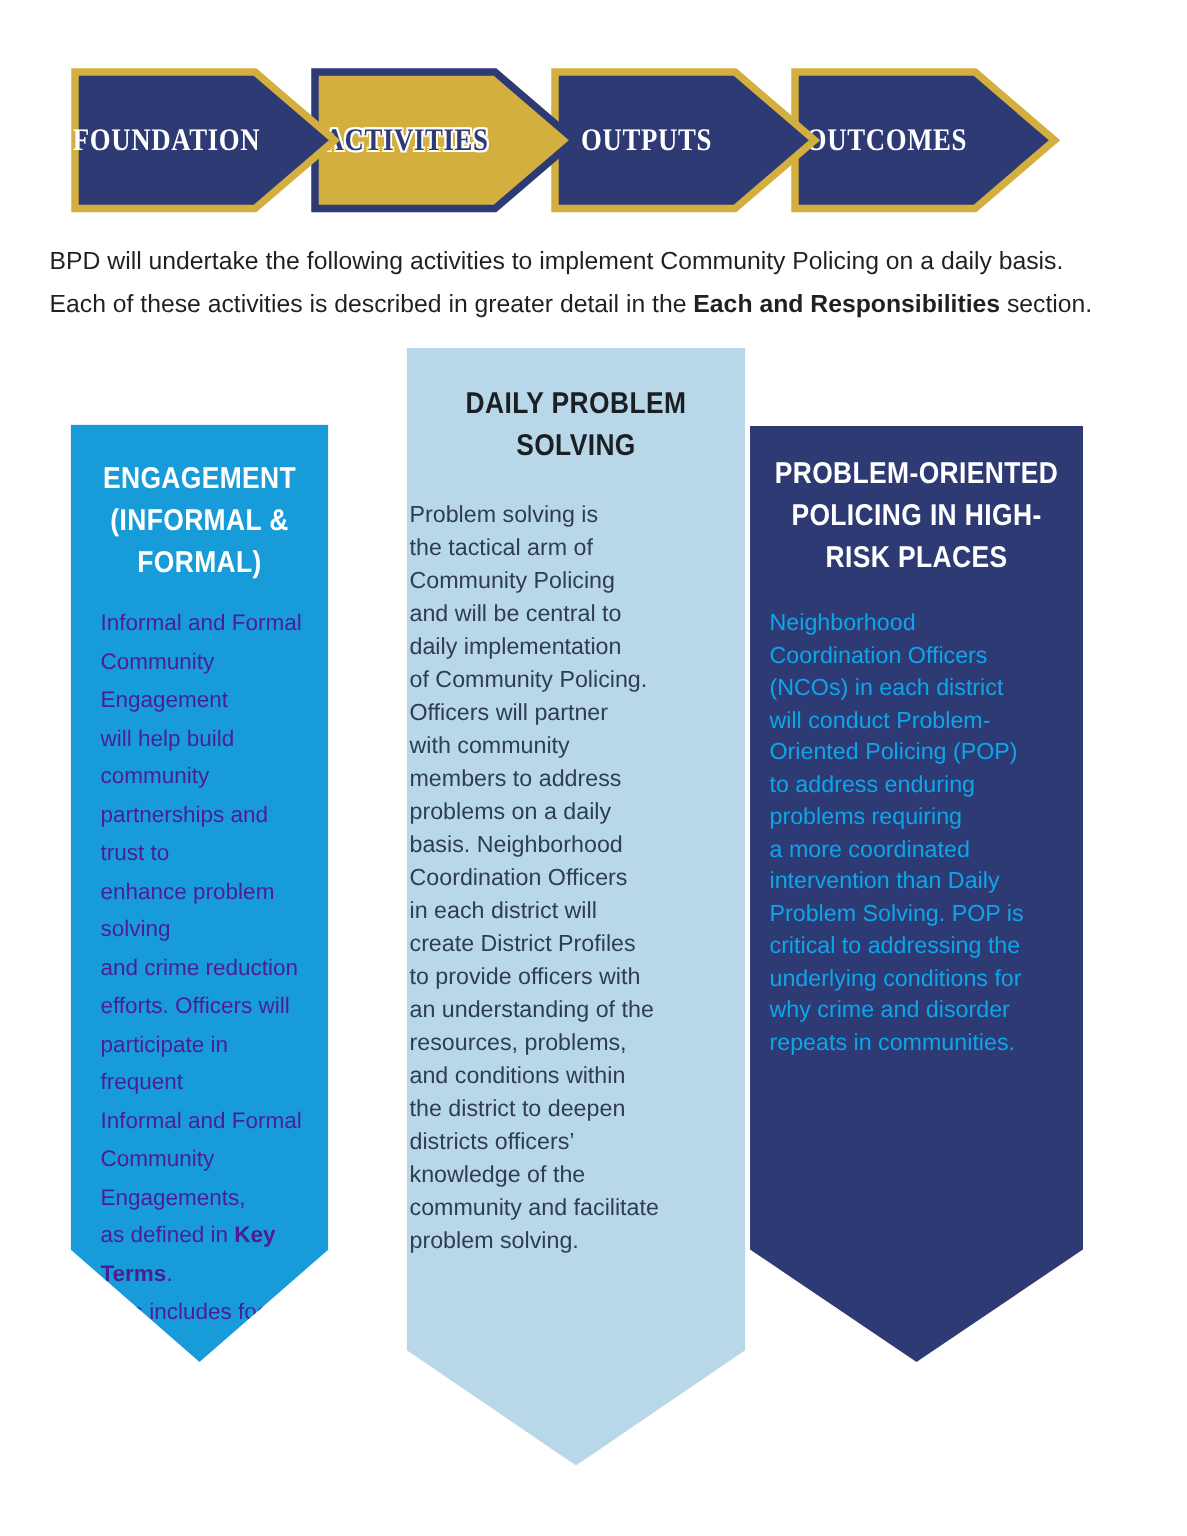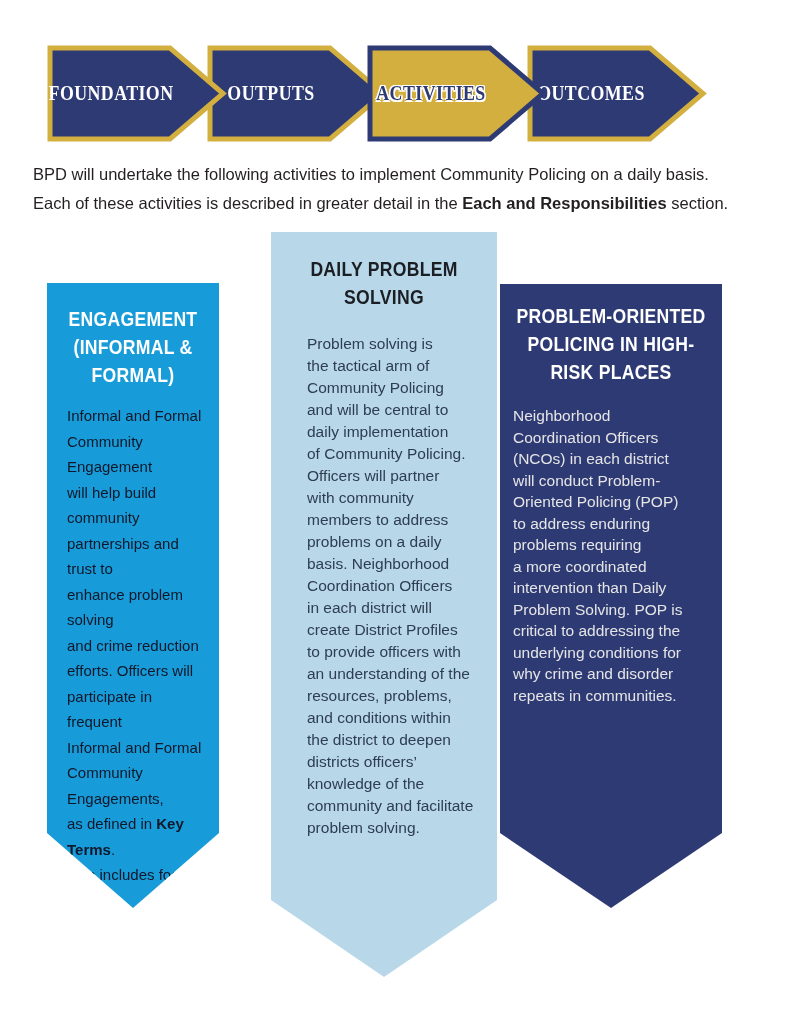--- a/index.html
+++ b/index.html
@@ -39,68 +39,68 @@
   .banner-title{
     margin:0;text-align:center;font-weight:bold;font-size:20px;line-height:28px;
     letter-spacing:0.3px;white-space:pre-line;
     transform:scaleX(0.88);transform-origin:50% 50%;
   }
   .banner-1 .banner-title{padding-top:22px;}
   .banner-2 .banner-title{padding-top:23px;}
   .banner-3 .banner-title{padding-top:18px;}
   .banner-body{white-space:pre-line;}
   .banner-1 .banner-body{padding:14px 8px 0 11px;font-size:15px;line-height:25.5px;}
-  .banner-2 .banner-body{padding:22px 16px 0 36px;font-size:15.5px;line-height:22px;}
+  .banner-2 .banner-body{padding:22px 16px 0 2px;font-size:15.5px;line-height:22px;}
   .banner-3 .banner-body{padding:19px 14px 0 13px;font-size:15.5px;line-height:21.5px;}
   
   .page-number{
     position:absolute;left:14px;top:1037px;font-size:16px;font-weight:bold;color:#3b82f6;
     transform:scaleX(0.9);transform-origin:0 0;
   }
 </style>
 </head>
 <body>
 
 <div class="page">
 
   <div class="arrow-row">
     <div class="arrow" style="z-index:40">
       <svg width="180" height="97" viewBox="0 0 180 97">
         <polygon points="3,3 123,3 176,48.5 123,94 3,94" stroke-width="5" style="fill: rgb(46, 58, 116); stroke: rgb(210, 175, 63);"></polygon>
       </svg>
       <div class="arrow-label">FOUNDATION</div>
     </div>
+    <div class="arrow" style="z-index:30">
+      <svg width="180" height="97" viewBox="0 0 180 97">
+        <polygon points="3,3 123,3 176,48.5 123,94 3,94" stroke-width="5" style="fill: rgb(210, 175, 63); stroke: rgb(46, 58, 116);"></polygon>
+      </svg>
+      <div class="arrow-label outlined" style="color: rgb(46, 58, 116);">ACTIVITIES</div>
+    </div>
     <div class="arrow" style="z-index:20">
       <svg width="180" height="97" viewBox="0 0 180 97">
         <polygon points="3,3 123,3 176,48.5 123,94 3,94" stroke-width="5" style="fill: rgb(46, 58, 116); stroke: rgb(210, 175, 63);"></polygon>
       </svg>
       <div class="arrow-label">OUTPUTS</div>
-    </div>
-    <div class="arrow" style="z-index:30">
-      <svg width="180" height="97" viewBox="0 0 180 97">
-        <polygon points="3,3 123,3 176,48.5 123,94 3,94" stroke-width="5" style="fill: rgb(210, 175, 63); stroke: rgb(46, 58, 116);"></polygon>
-      </svg>
-      <div class="arrow-label outlined" style="color: rgb(46, 58, 116);">ACTIVITIES</div>
     </div>
     <div class="arrow" style="z-index:10">
       <svg width="180" height="97" viewBox="0 0 180 97">
         <polygon points="3,3 123,3 176,48.5 123,94 3,94" stroke-width="5" style="fill: rgb(46, 58, 116); stroke: rgb(210, 175, 63);"></polygon>
       </svg>
       <div class="arrow-label">OUTCOMES</div>
     </div>
   </div>
 
   <p class="intro"><span>BPD will undertake the following activities to implement Community Policing on a daily basis.
 Each of these activities is described in greater detail in the </span><span style="font-weight: bold;">Each and Responsibilities</span><span> section.</span></p>
 
   <div class="banner banner-1" style="background-color: rgb(24, 156, 217);">
     <h2 class="banner-title" style="color: rgb(255, 255, 255);">ENGAGEMENT
 (INFORMAL &amp;
 FORMAL)</h2>
-    <div class="banner-body" style="color: #0f172a; padding-left: 20px;"><span>Informal and Formal
+    <div class="banner-body" style="color: #4c1d95; padding-left: 20px;"><span>Informal and Formal
 Community Engagement
 will help build community
 partnerships and trust to
 enhance problem solving
 and crime reduction
 efforts. Officers will
 participate in frequent
 Informal and Formal
 Community Engagements,
 as defined in </span><span style="font-weight: bold;">Key Terms</span><span>.
@@ -133,21 +133,21 @@
 districts officers’
 knowledge of the
 community and facilitate
 problem solving.</span></div>
   </div>
 
   <div class="banner banner-3" style="background-color: rgb(46, 58, 116);">
     <h2 class="banner-title" style="color: rgb(255, 255, 255);">PROBLEM-ORIENTED
 POLICING IN HIGH-
 RISK PLACES</h2>
-    <div class="banner-body" style="color: #e5e5e5;"><span>Neighborhood
+    <div class="banner-body" style="color: #0ea5e9;"><span>Neighborhood
 Coordination Officers
 (NCOs) in each district
 will conduct Problem-
 Oriented Policing (POP)
 to address enduring
 problems requiring
 a more coordinated
 intervention than Daily
 Problem Solving. POP is
 critical to addressing the

